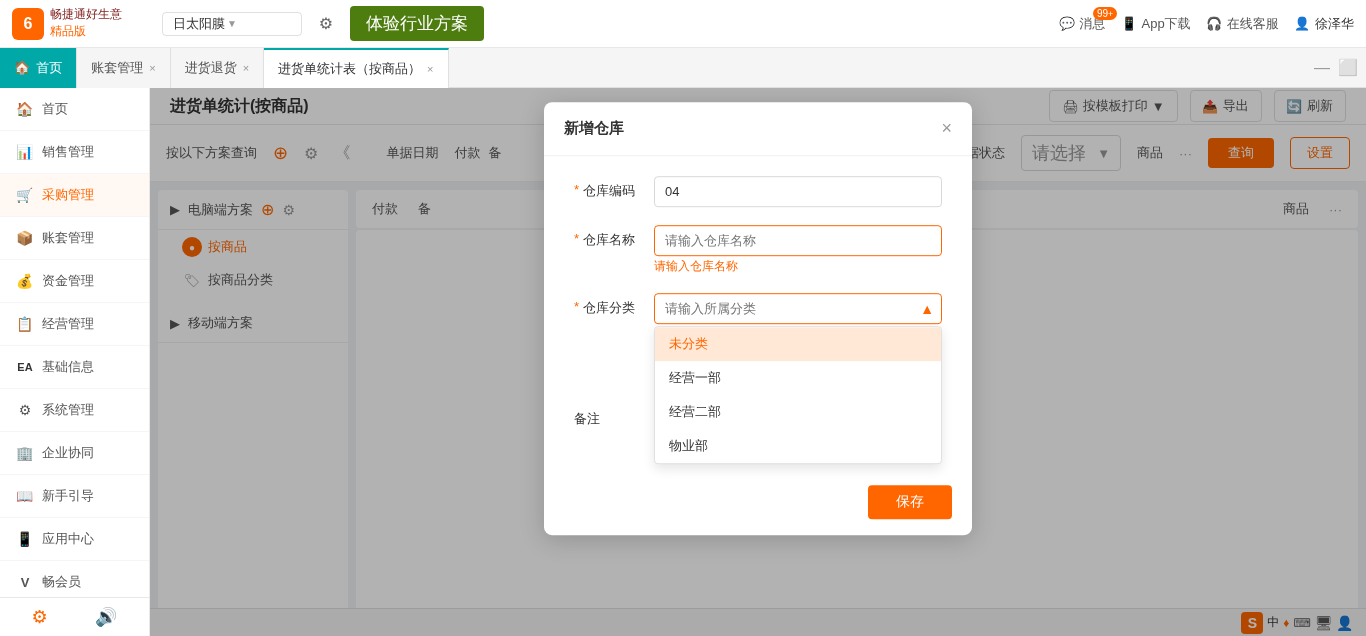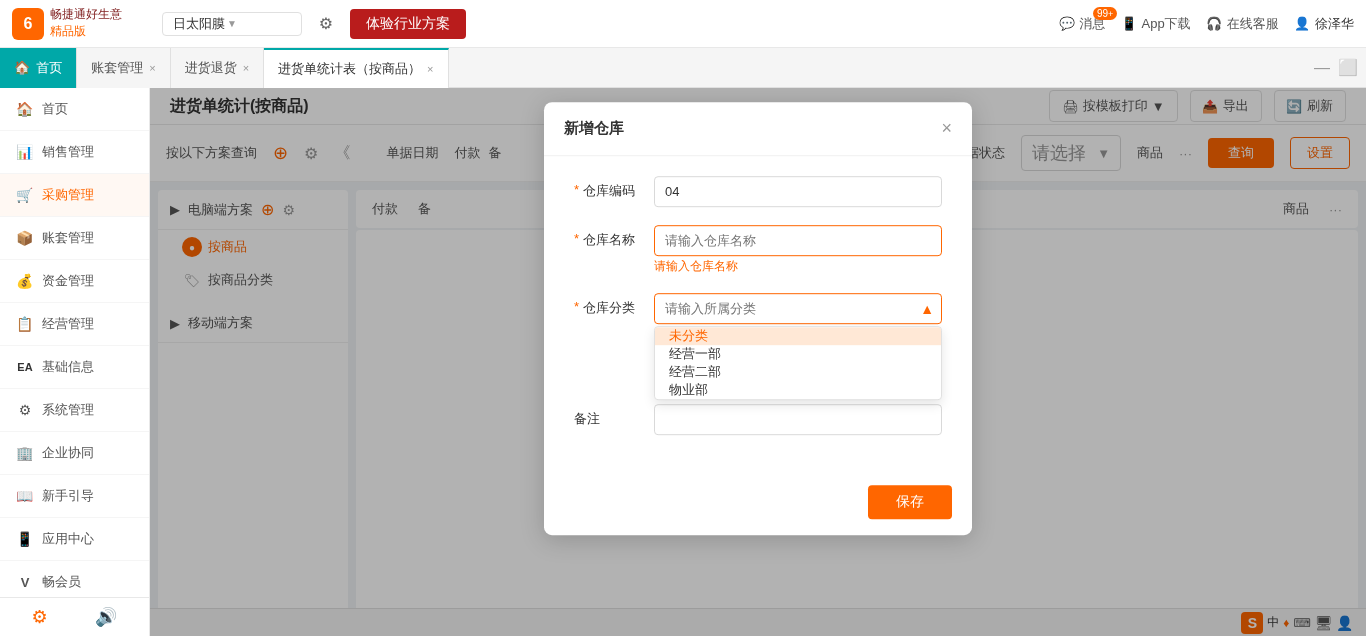--- a/index.html
+++ b/index.html
@@ -41,22 +41,22 @@
     }
     .store-selector .arrow { color: #999; font-size: 10px; }
 
     .gear-btn {
       width: 32px; height: 32px; border: none; background: none;
       cursor: pointer; display: flex; align-items: center; justify-content: center;
       margin: 0 8px; color: #666; font-size: 16px;
     }
 
     .trial-btn {
-      background: #b91c1c; color: #fff; border: none; border-radius: 4px;
-      padding: 6px 16px; cursor: pointer; font-size: 14px;
+      background: #4d7c0f; color: #fff; border: none; border-radius: 4px;
+      padding: 6px 16px; cursor: pointer; font-size: 17px;
     }
 
     .header-right {
       margin-left: auto;
       display: flex; align-items: center; gap: 16px;
     }
     .header-action {
       display: flex; align-items: center; gap: 4px;
       cursor: pointer; color: #555; font-size: 13px; position: relative;
     }
@@ -216,21 +216,21 @@
       left: 0;
       right: 0;
       background: #fff;
       border: 1px solid #e0e0e0;
       border-radius: 4px;
       box-shadow: 0 4px 12px rgba(0,0,0,0.1);
       z-index: 300;
       overflow: hidden;
     }
     .dropdown-item {
-      padding: 0 14px;
+      padding: 8px 14px;
       cursor: pointer;
       font-size: 13px;
       color: #333;
     }
     .dropdown-item.selected { background: #ffe8d6; color: #f60; }
 
     .modal-footer {
       display: flex; justify-content: flex-end;
       padding: 12px 20px 16px;
       gap: 10px;

